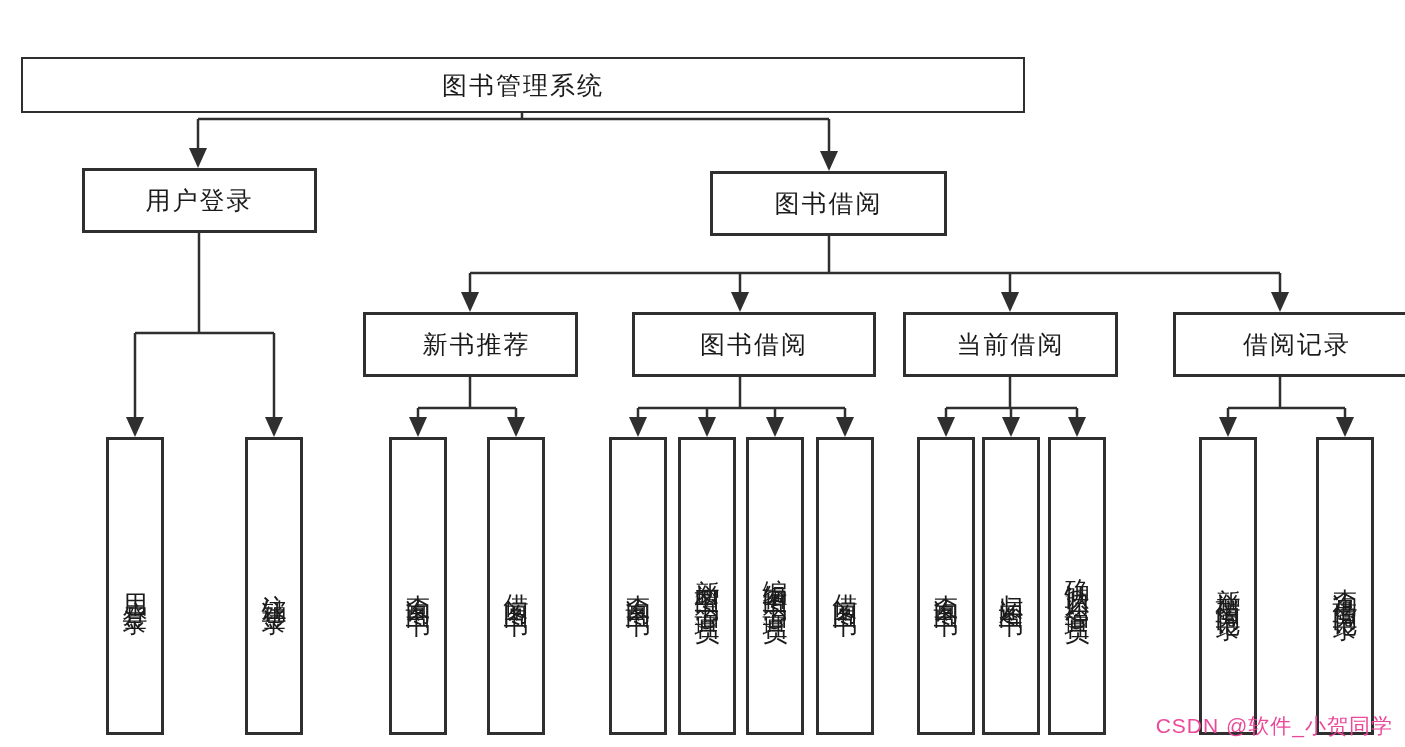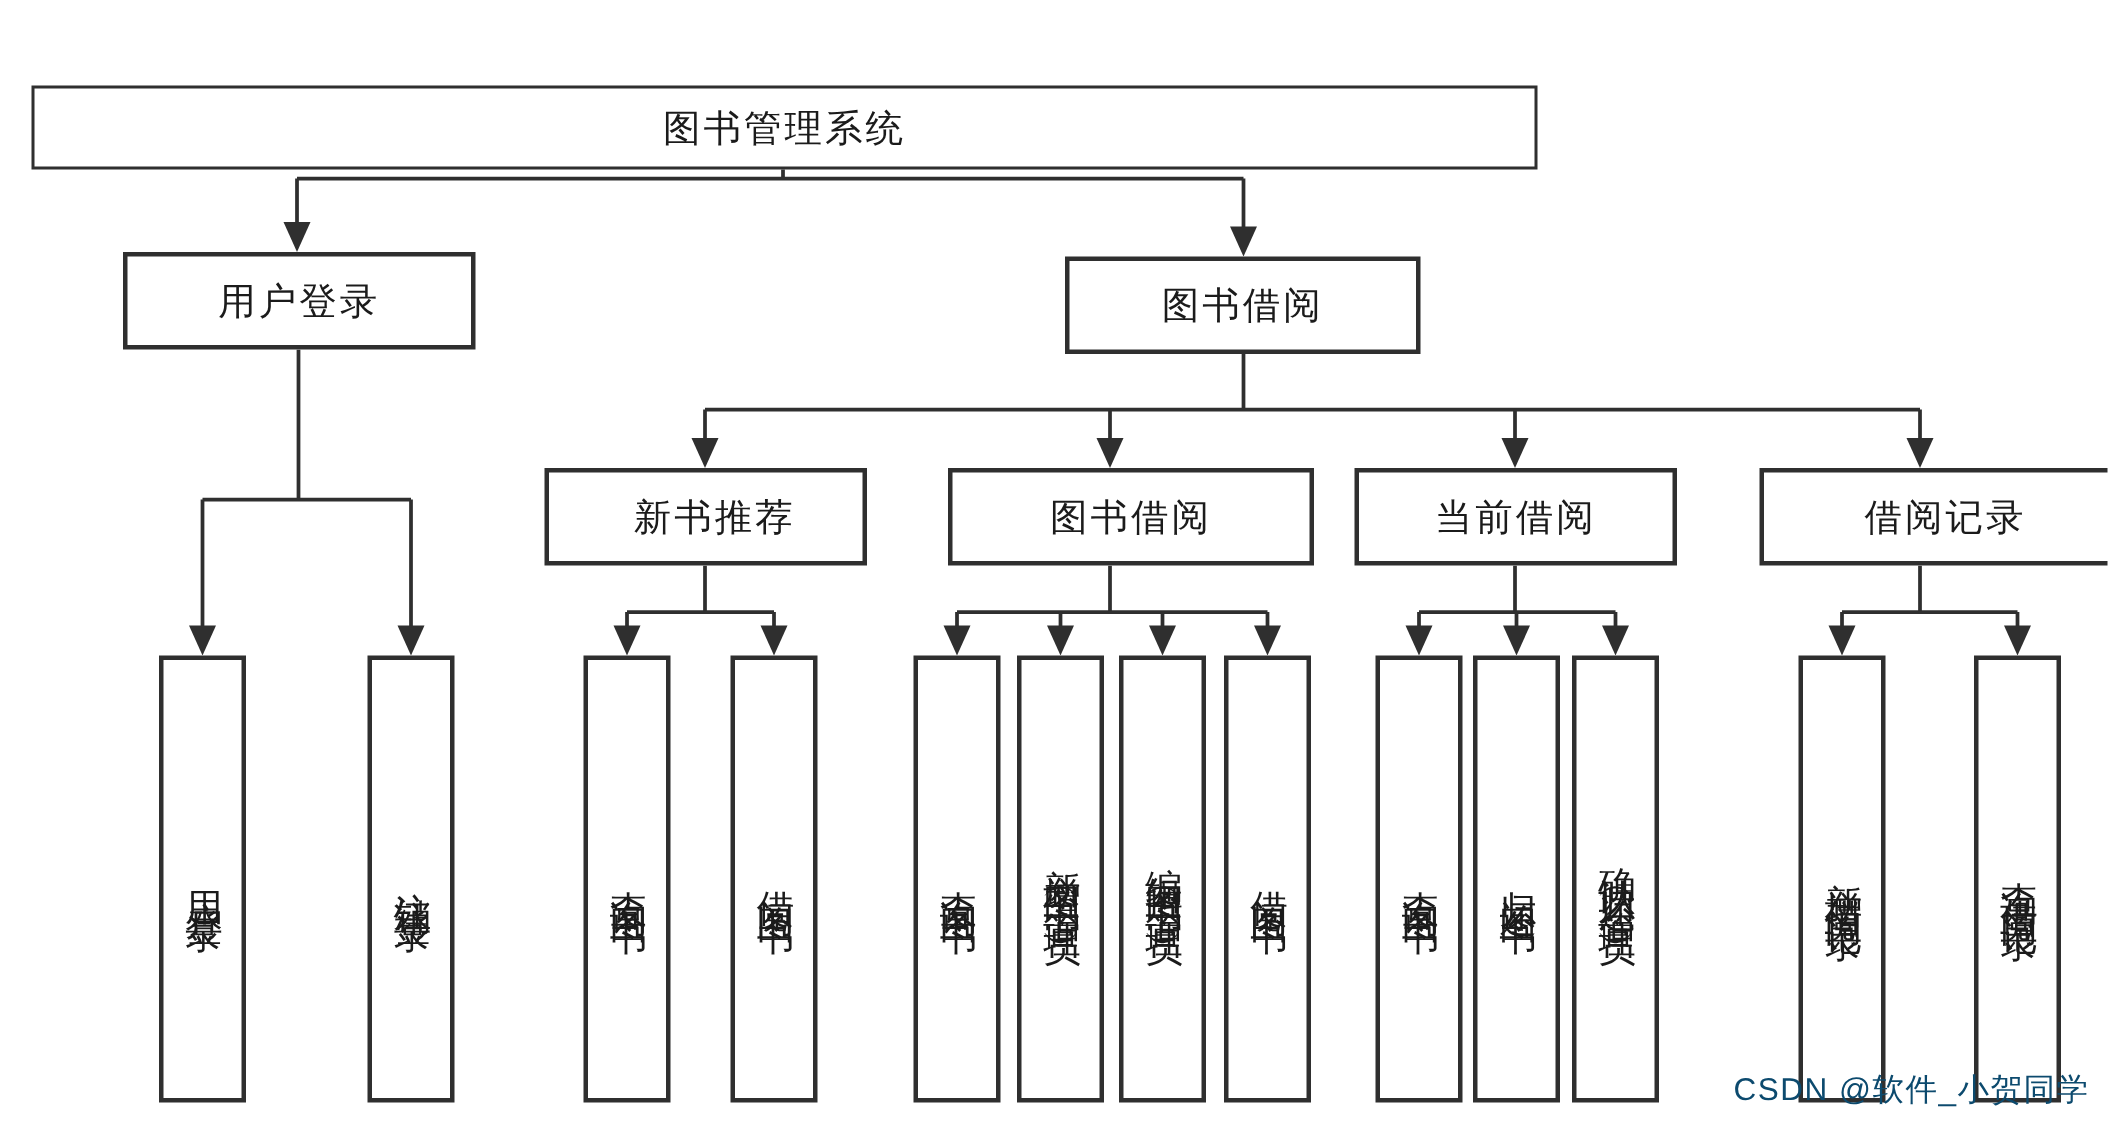--- a/index.html
+++ b/index.html
@@ -21,21 +21,21 @@
     border:3px solid #2f2f2f;
     display:flex;align-items:center;justify-content:center;
     top:437px;width:58px;height:298px;
   }
   .vbox .vlabel{
     writing-mode:vertical-rl;text-orientation:mixed;
     font-size:25px;letter-spacing:6px;line-height:1;color:#1b1b1b;
   }
   .watermark{
     position:absolute;right:12px;top:712px;
-    font-size:21px;color:#0c4a6e;letter-spacing:1px;white-space:nowrap;
+    font-size:21px;color:#ec4899;letter-spacing:1px;white-space:nowrap;
   }
 </style>
 </head>
 <body>
 
 <svg id="connectors" width="1405" height="747" viewBox="0 0 1405 747" xmlns="http://www.w3.org/2000/svg">
   <g stroke="#2f2f2f" stroke-width="2.5" fill="none">
 
     <path d="M522,67 V119"></path>
     <path d="M198,119 H829"></path>

